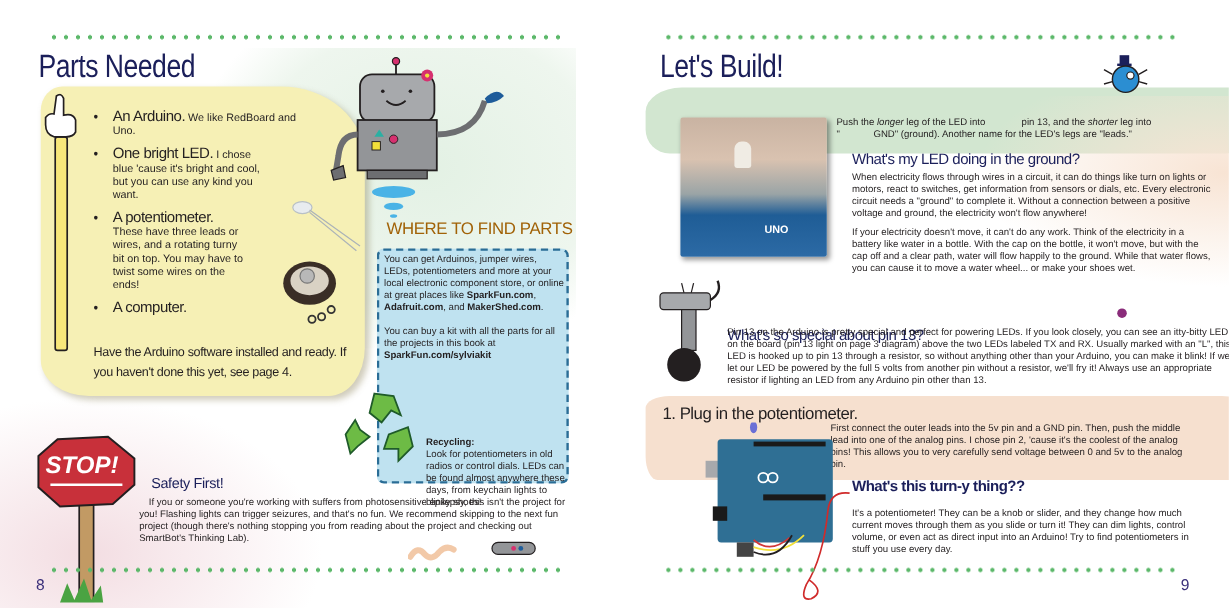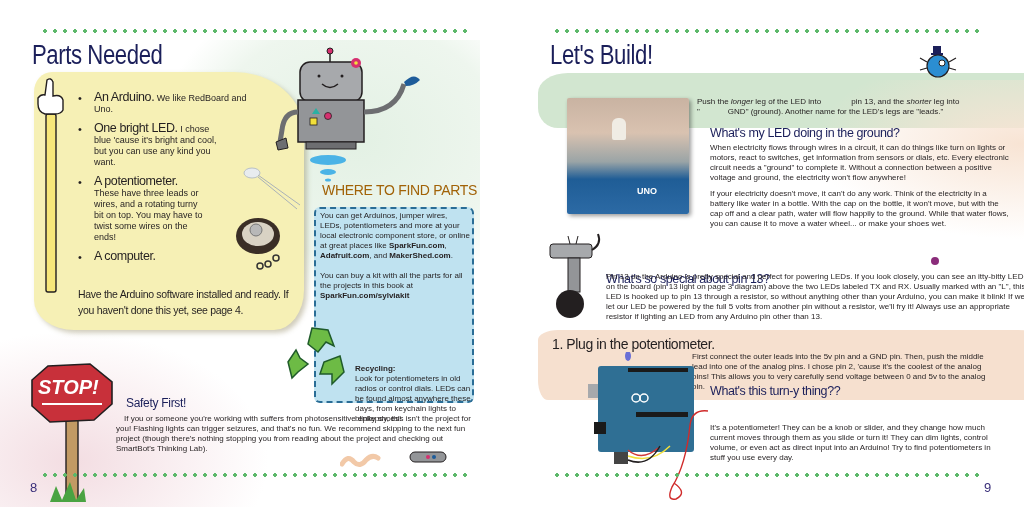--- a/index.html
+++ b/index.html
@@ -222,18 +222,18 @@
     <rect x="32" y="100" width="14" height="12" fill="#444"></rect>
     <path d="M46 98 Q60 110 76 96" fill="none" stroke="#d03838" stroke-width="1.5"></path>
     <path d="M46 104 Q70 112 88 94" fill="none" stroke="#f2e03a" stroke-width="1.5"></path>
     <path d="M46 108 Q66 116 78 94" fill="none" stroke="#231f20" stroke-width="1.5"></path>
   </svg>
 
   <svg class="abs" style="left:150px; top:405px;" width="50" height="100">
     <path d="M46 6 Q30 4 28 20 Q24 60 10 82 Q4 96 14 94 Q26 88 12 78" fill="none" stroke="#d02b2b" stroke-width="1.4"></path>
   </svg>
 
-  <div class="sub-title" style="left:198px; top:384px;">What's this turn-y thing??</div>
+  <div class="sub-title" style="left:198px; top:398px;font-weight:bold;">What's this turn-y thing??</div>
   <div class="body" style="left:198px; top:423px; width:290px;">It's a potentiometer! They can be a knob or slider, and they change how much current moves through them as you slide or turn it! They can dim lights, control volume, or even act as direct input into an Arduino! Try to find potentiometers in stuff you use every day.</div>
 
   <div class="dots" style="left:40px; top:473px; width:430px;"></div>
   <div class="pagenum" style="left:472px; top:480px;">9</div>
 </div>
 
 </body></html>

